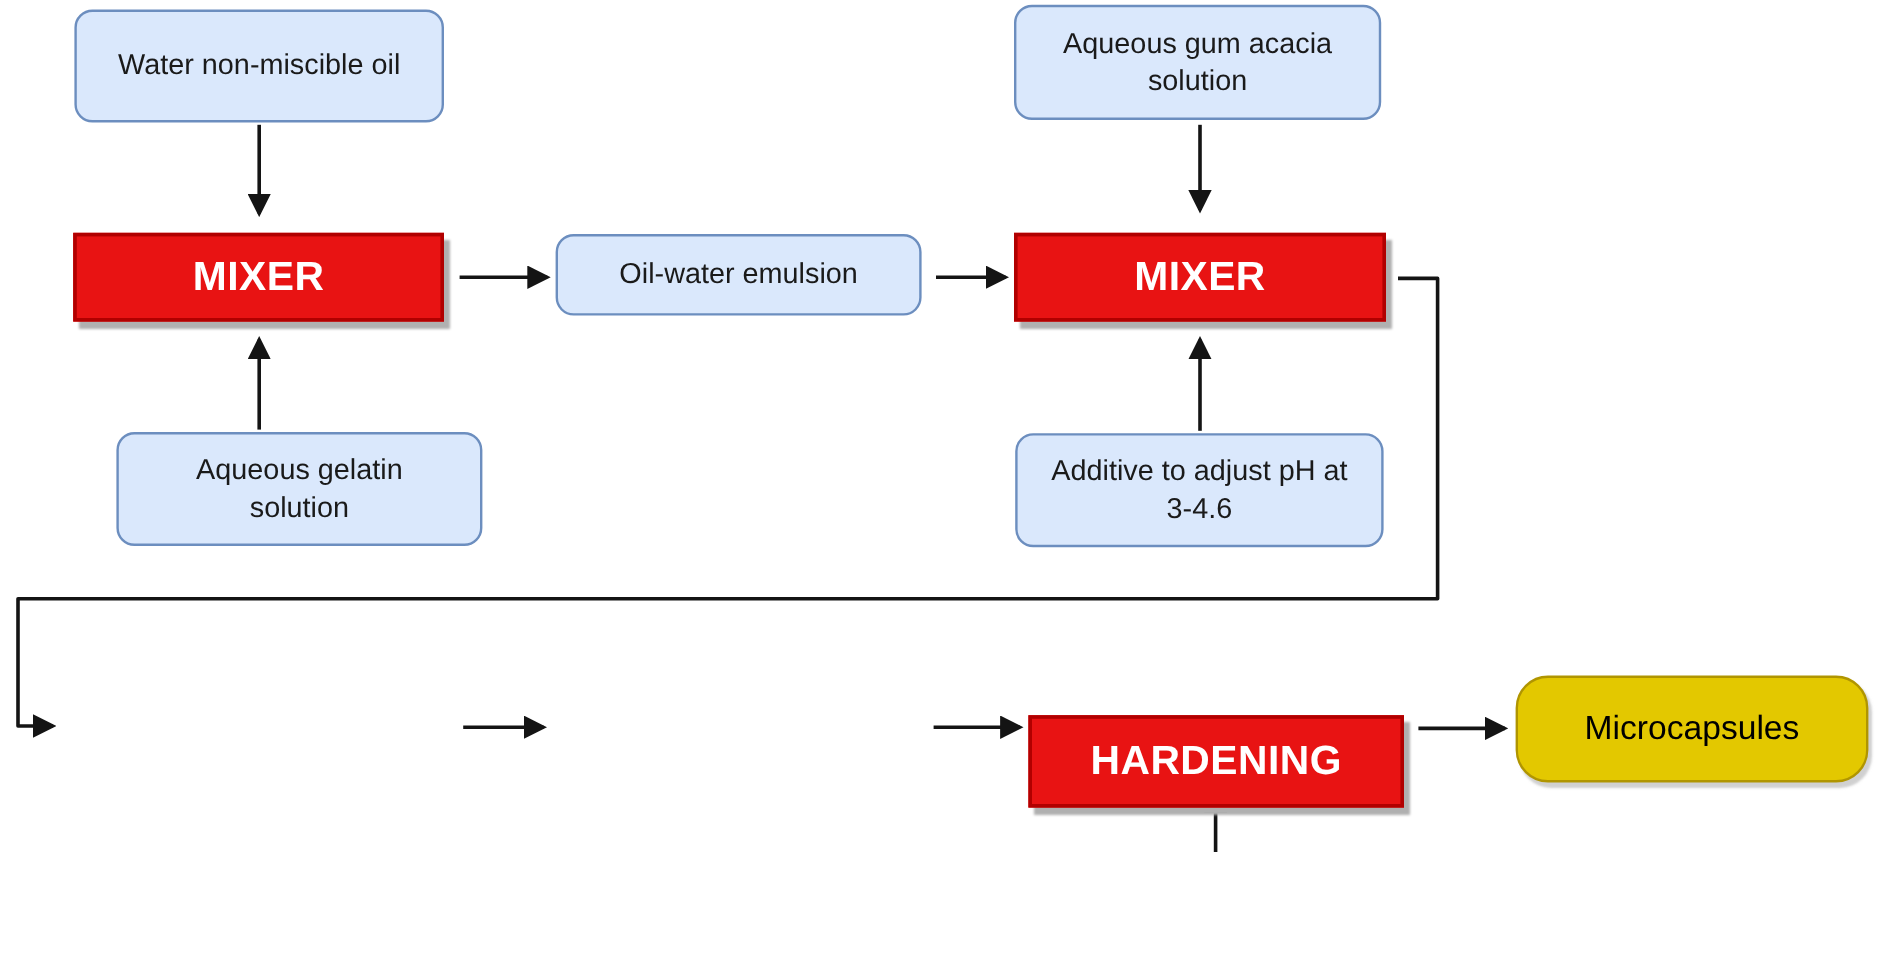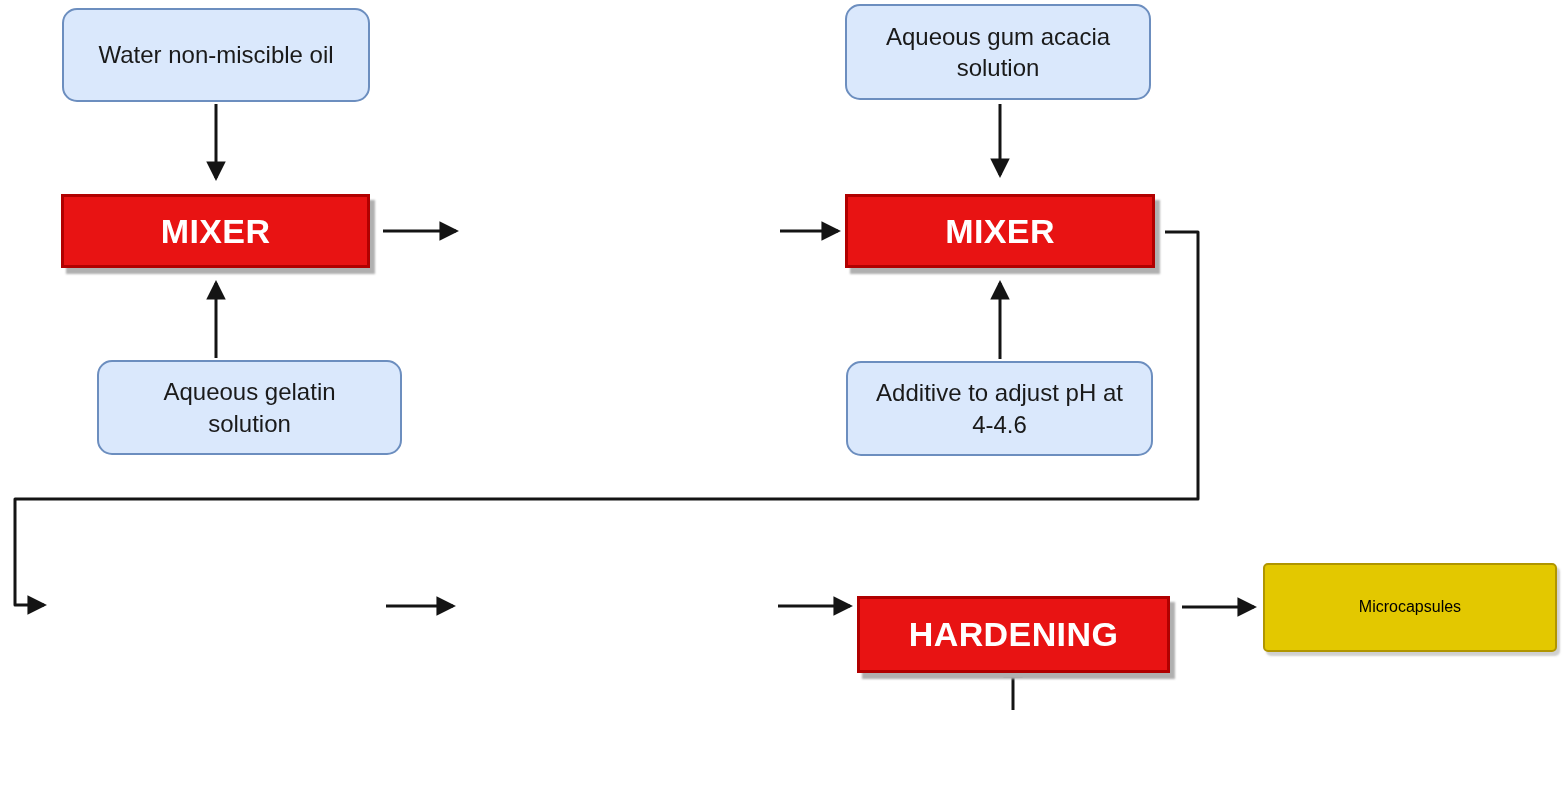--- a/index.html
+++ b/index.html
@@ -25,21 +25,21 @@
   .arrow-head-shape{fill:var(--arrow-color);}
   .node{position:absolute;display:flex;align-items:center;justify-content:center;
     text-align:center;line-height:1.3;}
   .node .lbl{white-space:pre-line;}
   .material{background:var(--material-fill);border:2px solid var(--material-border);
     border-radius:15px;color:var(--material-text);font-size:24px;}
   .process{background:var(--process-fill);border:3px solid var(--process-border);
     color:var(--process-text);font-size:34px;font-weight:bold;letter-spacing:.4px;
     box-shadow:5px 6px 2px var(--shadow-color);}
   .output{background:var(--output-fill);border:2px solid var(--output-border);
-    border-radius:5px;color:var(--output-text);font-size:16px;
+    border-radius:27px;color:var(--output-text);font-size:28px;
     box-shadow:3px 4px 2px rgba(170,170,170,.55);}
 </style>
 </head>
 <body>
 
 <div class="canvas">
 
   <svg class="edges" width="1568" height="811" viewBox="0 0 1568 811" xmlns="http://www.w3.org/2000/svg">
     <defs>
       <marker id="ah" viewBox="0 0 10 10" refX="8.5" refY="5" markerWidth="6.5" markerHeight="6.5" orient="auto-start-reverse">
@@ -65,33 +65,36 @@
 
   <div class="node material" style="left:845px;top:4px;width:306px;height:96px;">
     <span class="lbl">Aqueous gum acacia
 solution</span>
   </div>
 
   <div class="node process" style="left:61px;top:194px;width:309px;height:74px;">
     <span class="lbl">MIXER</span>
   </div>
 
+  <div class="node material" style="left:463px;top:195px;width:305px;height:68px;">
+    <span class="lbl">Oil-water emulsion</span>
+  </div>
 
   <div class="node process" style="left:845px;top:194px;width:310px;height:74px;">
     <span class="lbl">MIXER</span>
   </div>
 
   <div class="node material" style="left:65px;top:360px;width:305px;height:95px;margin-left:32px;">
     <span class="lbl">Aqueous gelatin
 solution</span>
   </div>
 
   <div class="node material" style="left:846px;top:361px;width:307px;height:95px;">
     <span class="lbl">Additive to adjust pH at
-4-4.6</span>
+3-4.6</span>
   </div>
 
 
 
   <div class="node process" style="left:857px;top:568px;width:313px;height:77px;margin-top:28px;">
     <span class="lbl">HARDENING</span>
   </div>
 
   <div class="node output" style="left:1263px;top:563px;width:294px;height:89px;">
     <span class="lbl">Microcapsules</span>

